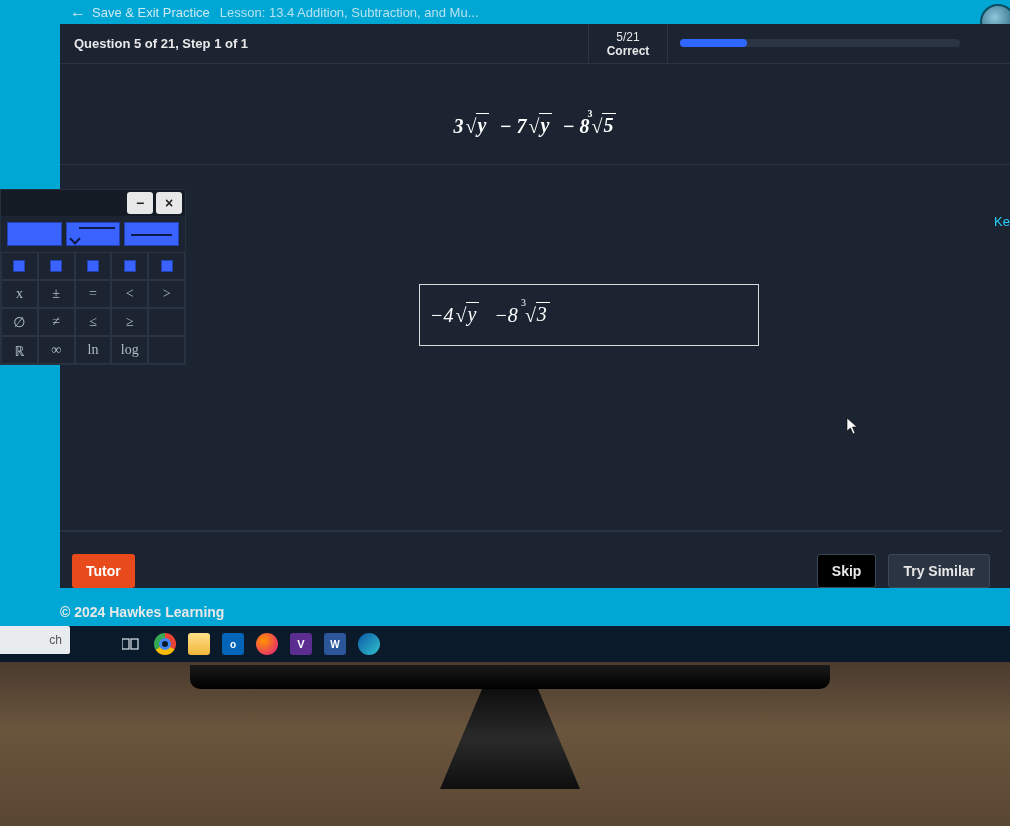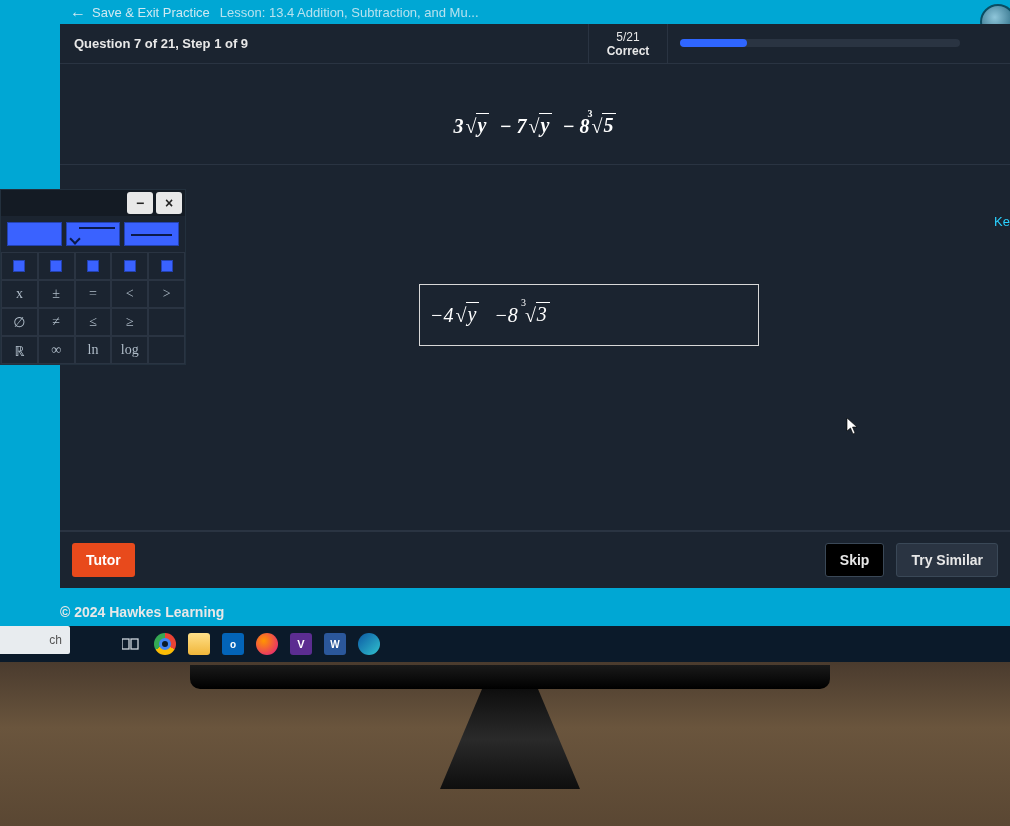--- a/index.html
+++ b/index.html
@@ -39,21 +39,21 @@
   .key-row .kcell.box { background:#1b2430; }
   .key-row .kcell.box .sq { width:12px; height:12px; background:#3a62ff; border:1px solid #2342b1; }
 
   .answer-box { position:absolute; left:359px; top:260px; width:340px; height:62px; border:1.5px solid #d8d8d8; background:transparent; display:flex; align-items:center; padding-left:10px; }
   .answer-math { color:#fff; font-family:'Times New Roman', serif; font-size:20px; font-style:italic; }
 
   .key-link { position:absolute; right:0px; top:190px; color:#2ad1ff; font-size:13px; cursor:pointer; }
 
   .cursor-ptr { position:absolute; left:786px; top:393px; color:#fff; font-size:16px; pointer-events:none; }
 
-  .bottom-bar { position:absolute; left:0; right:0; bottom:0; height:58px; border-top:2px solid #2a3442; display:flex; align-items:center; padding:0 12px; }
+  .bottom-bar { position:absolute; left:0; right:8px; bottom:0; height:58px; border-top:2px solid #2a3442; display:flex; align-items:flex-end; padding:0 12px; }
   .btn { height:34px; padding:0 14px; border-radius:3px; display:flex; align-items:center; font-size:14px; cursor:pointer; }
   .btn-tutor { background:#e84a1c; color:#fff; font-weight:600; }
   .spacer { flex:1; }
   .btn-skip { background:#000000; color:#e8e8e8; margin-right:12px; border:1px solid #3a4857; font-weight:600; }
   .btn-try { background:#2a3442; color:#e8e8e8; border:1px solid #3a4857; font-weight:600; }
 
   .footer { position:absolute; left:60px; bottom:6px; color:#e8e8e8; font-size:14px; font-weight:600; }
   .footer-bar { position:absolute; left:0; top:588px; width:1010px; height:38px; background:#00a7d4; }
 
   .taskbar { position:absolute; left:0; top:626px; width:1010px; height:36px; background:#0b1a2a; display:flex; }
@@ -91,21 +91,21 @@
         <span class="arrow">←</span>
         <span>Save &amp; Exit Practice</span>
       </div>
       <div class="lesson">Lesson: 13.4 Addition, Subtraction, and Mu...</div>
     </div>
     <div class="avatar"></div>
 
     <div class="dark-panel">
 
       <div class="status-row">
-        <div class="q-label">Question 7 of 21,  Step 1 of 9</div>
+        <div class="q-label">Question 5 of 21,  Step 1 of 1</div>
         <div class="score-box">
           <div class="frac">5/21</div>
           <div class="correct">Correct</div>
         </div>
         <div class="progress-wrap">
           <div class="progress-fill" style="width: 24%;"></div>
         </div>
       </div>
 
 

